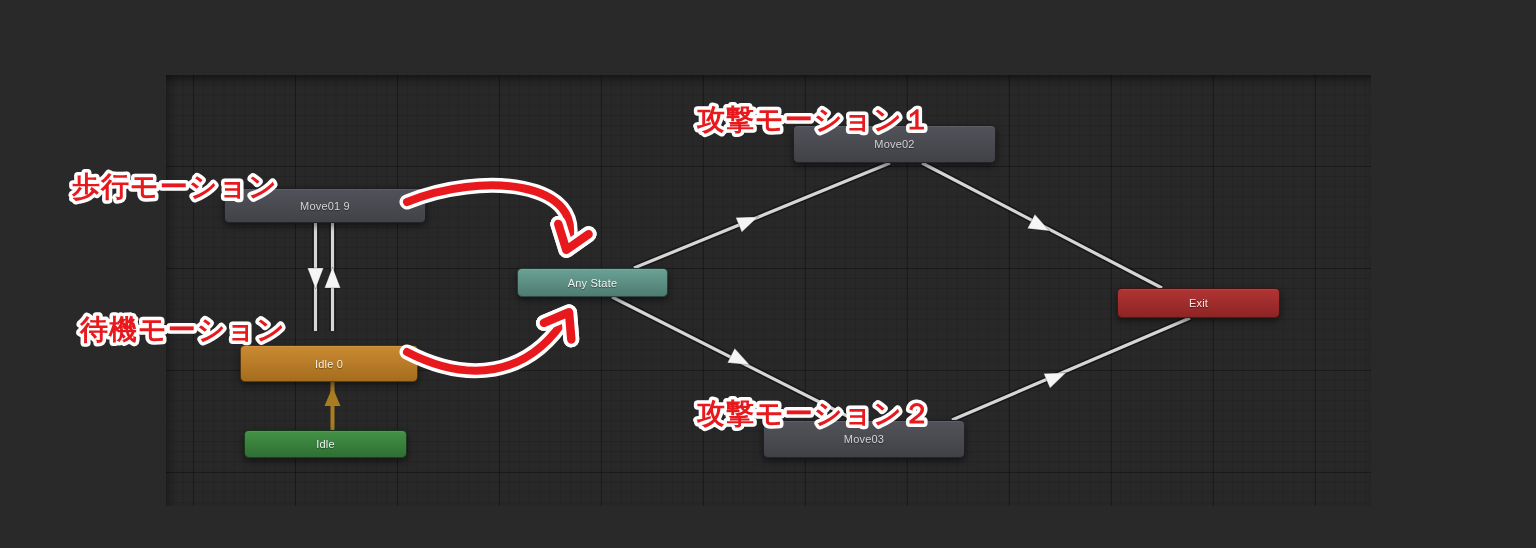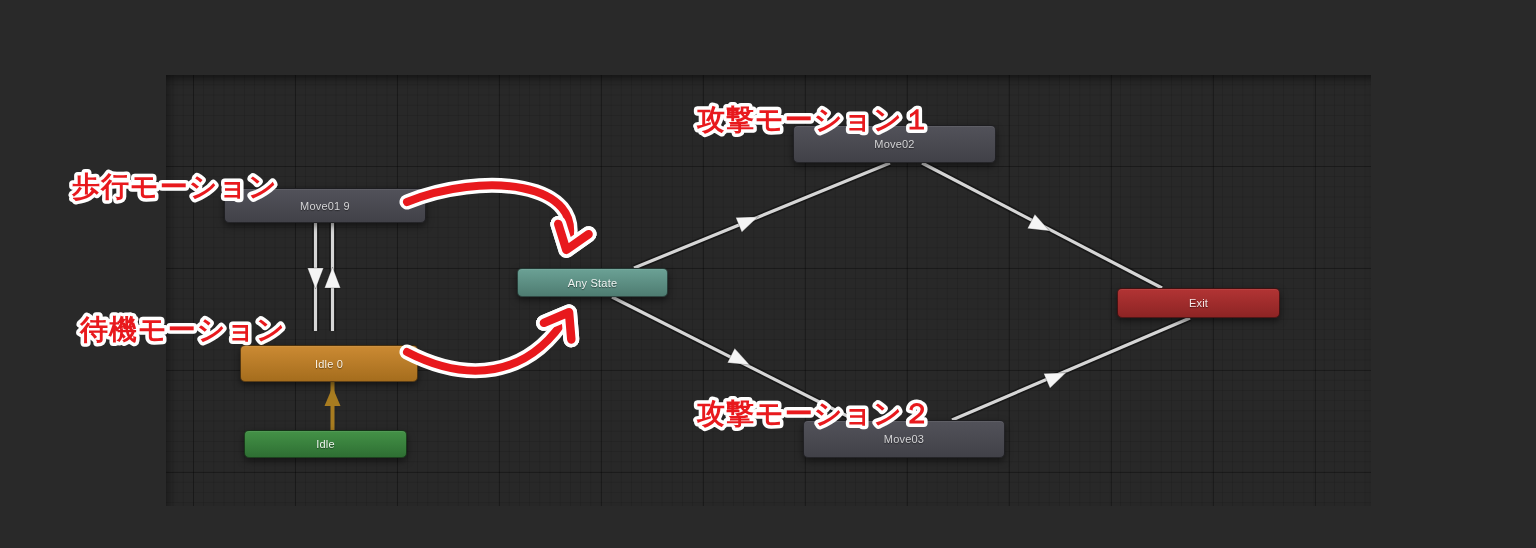--- a/index.html
+++ b/index.html
@@ -90,21 +90,21 @@
       <polygon class="t-head" points="-10,-8 -10,8 11,0" transform="translate(1056,377) rotate(-23.2)"></polygon>
     </g>
   </svg>
 
   <div class="node gray" style="left:224px;top:188px;width:202px;height:35px;">
     <span>Move01 9</span>
   </div>
   <div class="node gray" style="left:793px;top:125px;width:203px;height:38px;">
     <span>Move02</span>
   </div>
-  <div class="node gray" style="left:803px;top:420px;width:202px;height:38px;">
+  <div class="node gray" style="left:763px;top:420px;width:202px;height:38px;">
     <span>Move03</span>
   </div>
   <div class="node orange" style="left:240px;top:329px;width:178px;height:37px;margin-top:16px;">
     <span>Idle 0</span>
   </div>
   <div class="node teal" style="left:517px;top:268px;width:151px;height:29px;">
     <span>Any State</span>
   </div>
   <div class="node green" style="left:244px;top:430px;width:163px;height:28px;">
     <span>Idle</span>

